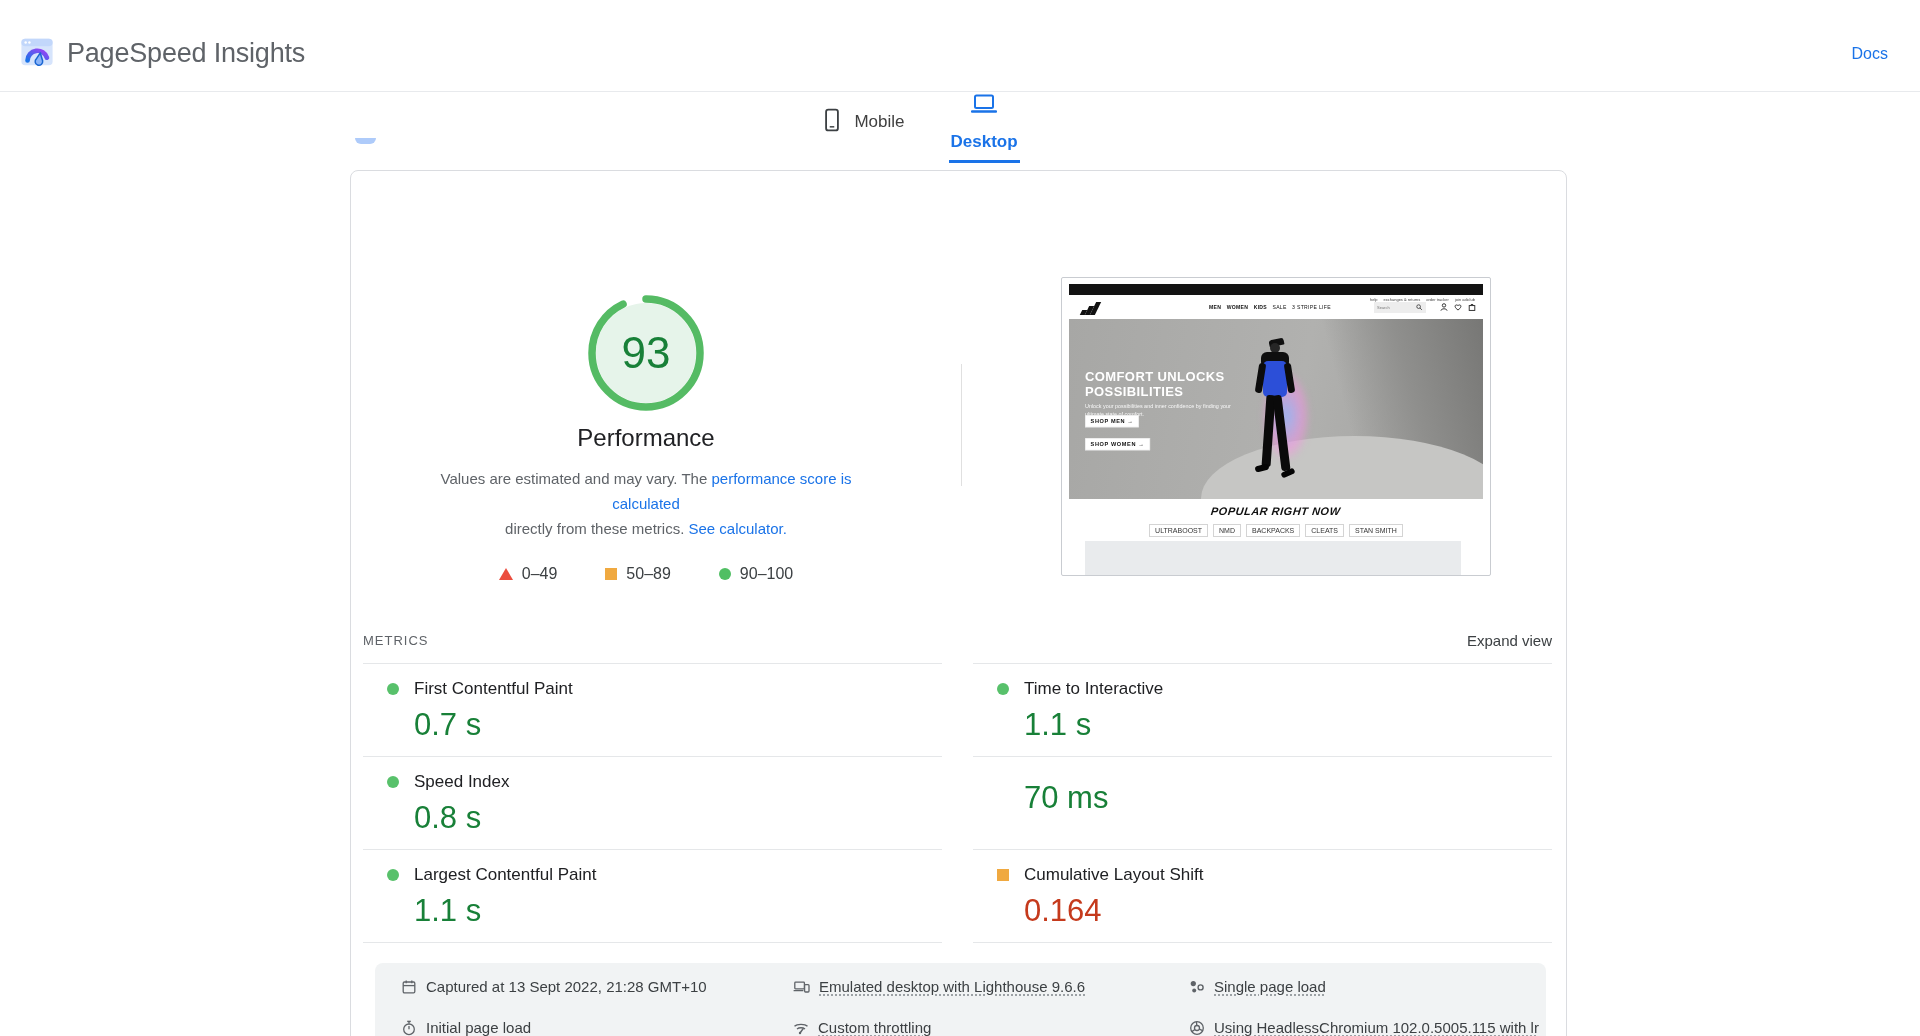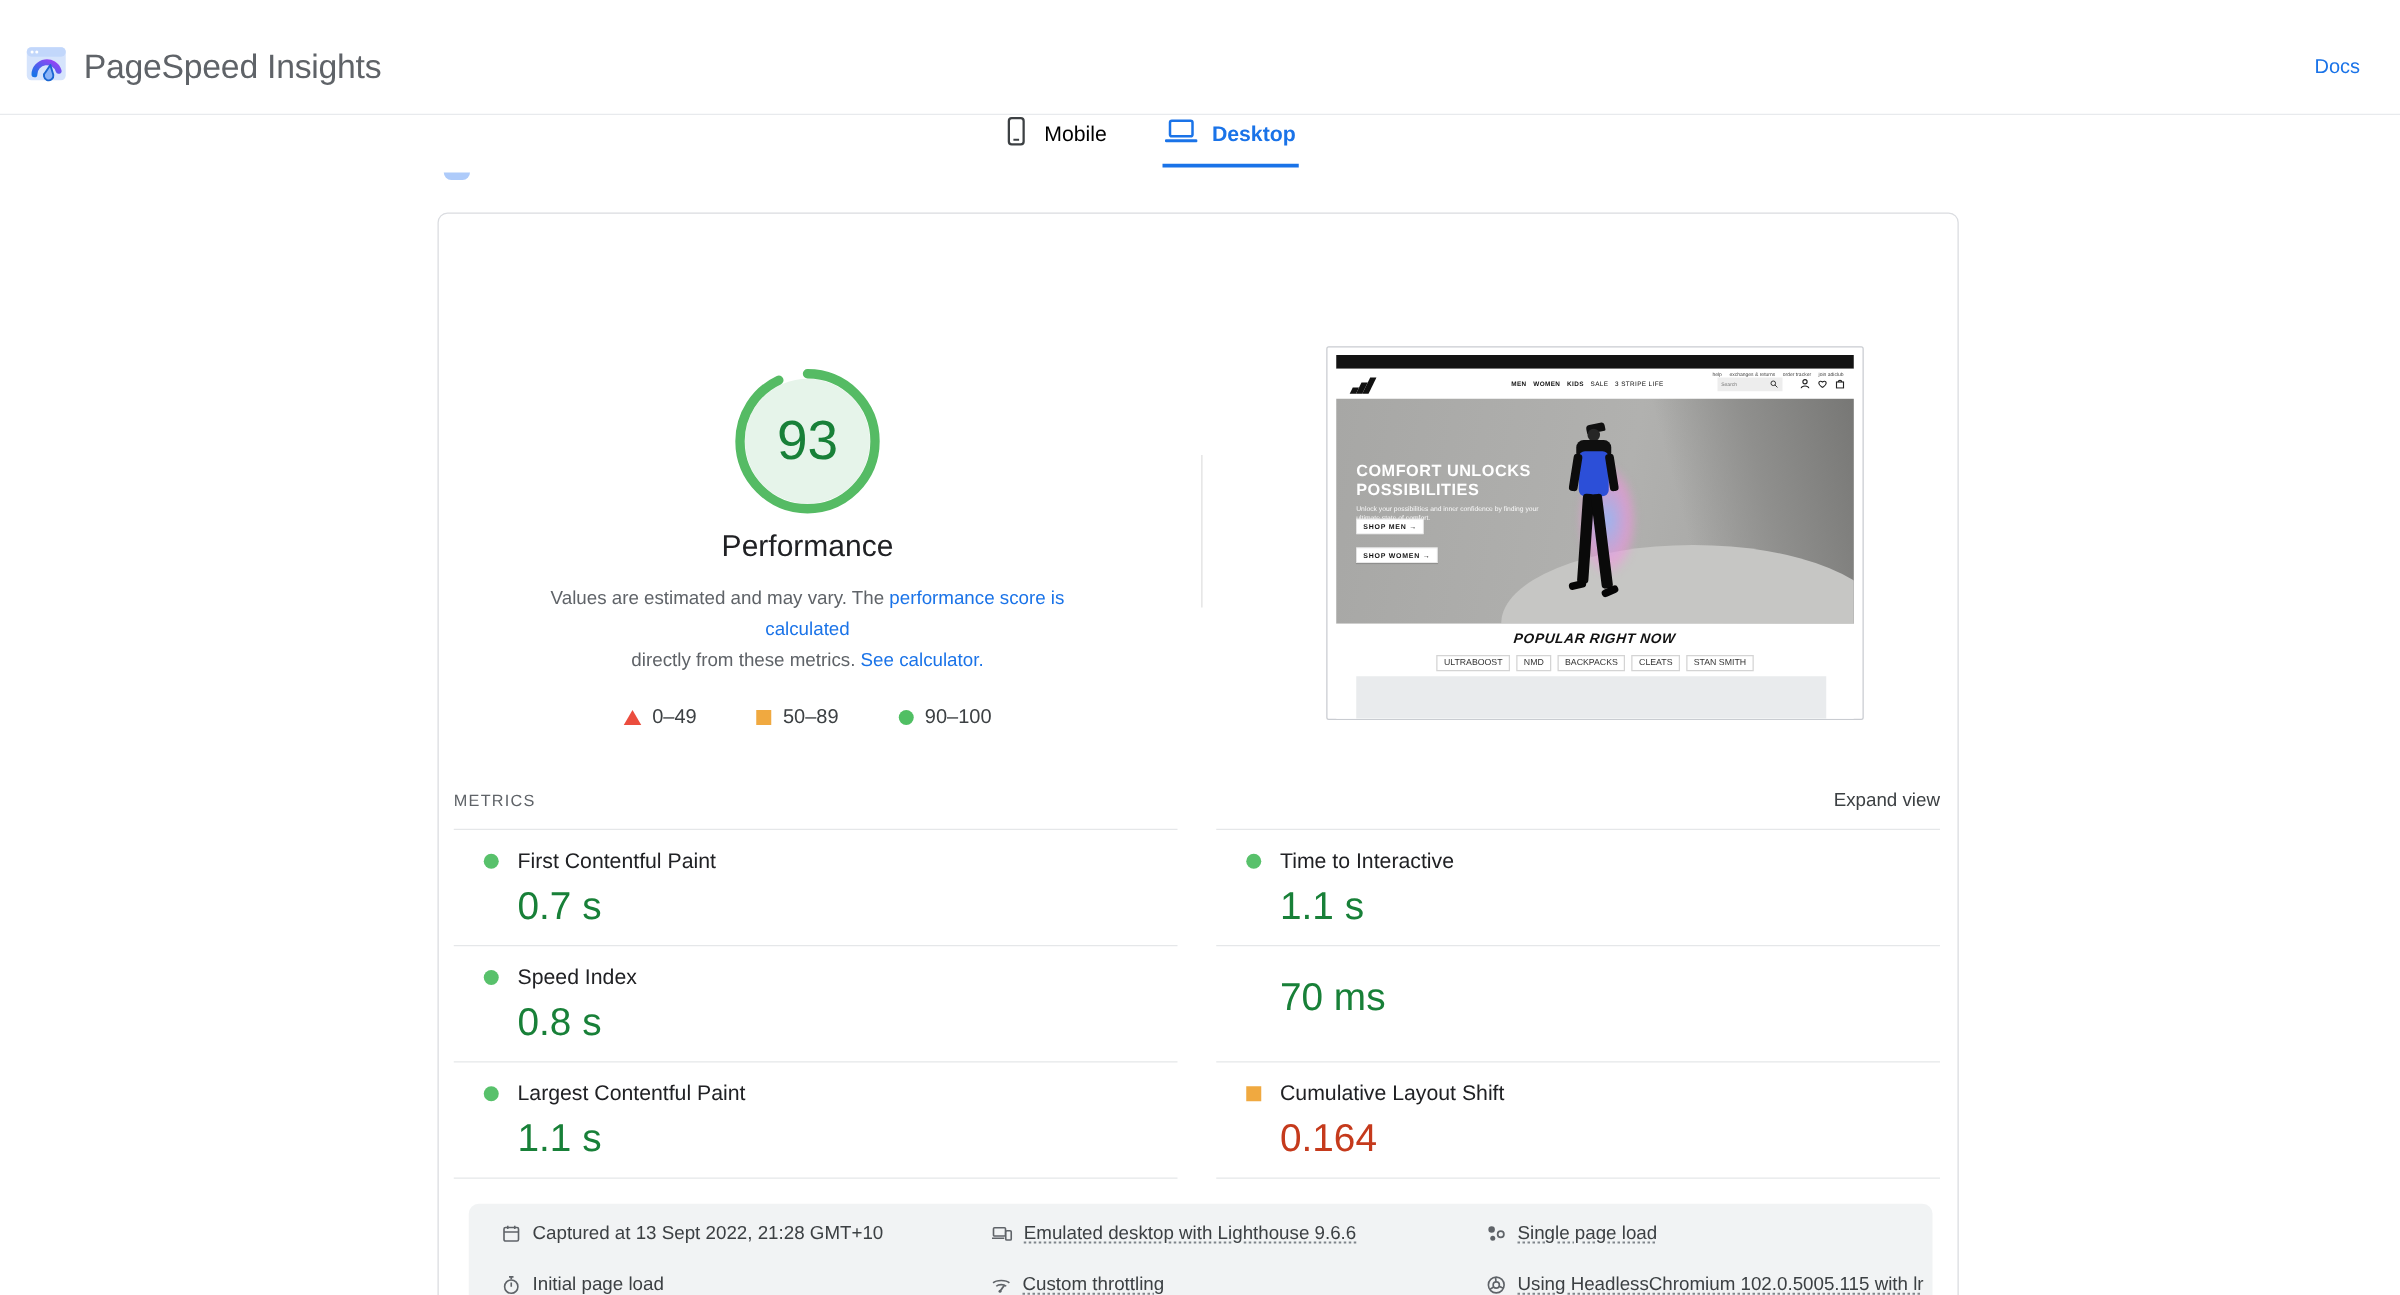--- a/index.html
+++ b/index.html
@@ -9,22 +9,22 @@
   
   .header { position:absolute; top:16px; left:0; width:100%; height:76px; background:#fff;
     border-bottom:1px solid #e8eaed; display:flex; align-items:center; padding:0 32px 0 20px; z-index:5; }
   .app-title { font-size:27px; color:#5f6368; margin-left:13px; letter-spacing:-0.2px; }
   .docs-link { margin-left:auto; font-size:16px; font-weight:normal; color:#1a73e8; cursor:pointer; text-decoration:none; }
 
   
   .tabs { position:absolute; top:90px; left:0; width:100%; display:flex; justify-content:center;
     gap:42px; transform:translateX(-40px); }
   .tab { display:flex; align-items:center; gap:12px; padding:2px 2px 8px; cursor:pointer; border-bottom:3px solid transparent; }
-  .tab .tab-label { font-size:17px; color:#000000; }
-  .tab.active { border-bottom-color:#1a73e8; }
+  .tab .tab-label { font-size:17px; color:#404040; }
+  .tab.active { border-bottom-color:#1a73e8;flex-direction:column; }
   .tab.active .tab-label { color:#1a73e8; font-weight:bold; }
 
   .arc-fragment { position:absolute; left:355px; top:138px; width:21px; height:6px;
     background:#aecbfa; border-radius:0 0 11px 11px; }
 
   
   .card { position:absolute; left:350px; top:170px; width:1217px; height:882px; background:#fff;
     border:1px solid #dadce0; border-radius:8px; }
 
   .score-col { position:absolute; left:45px; top:0; width:500px; text-align:center; }

